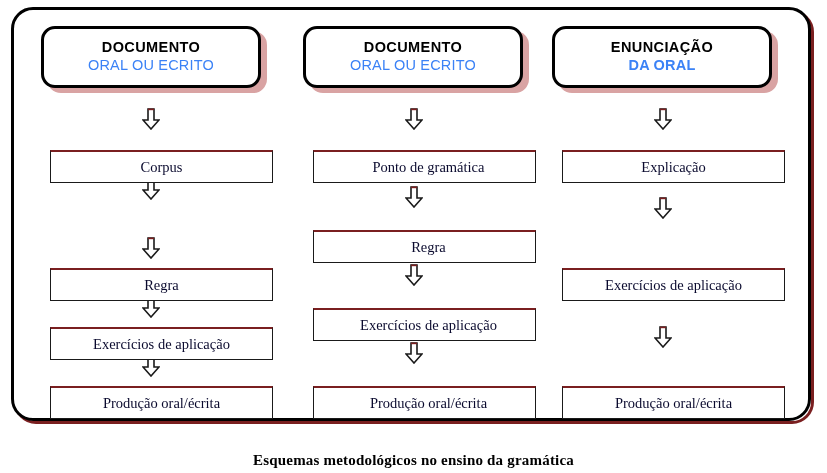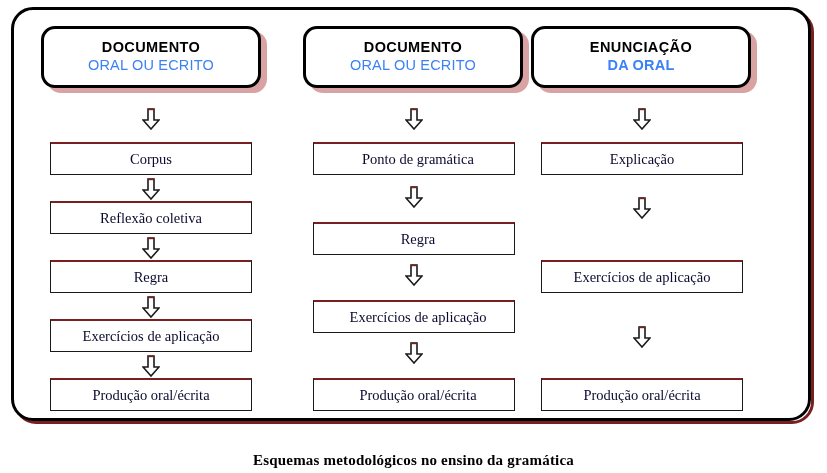--- a/index.html
+++ b/index.html
@@ -46,21 +46,21 @@
   }
 
   
   .column {
     position: absolute;
     top: 26px;
     width: 220px;
   }
   .col-1 { left: 41px; }
   .col-2 { left: 303px; }
-  .col-3 { left: 531px; }
+  .col-3 { left: 552px; }
 
   
   .header-wrap {
     position: relative;
     width: 220px;
     height: 62px;
     margin-bottom: 8px;
   }
   .header-shadow {
     position: absolute;
@@ -101,32 +101,33 @@
     letter-spacing: 0.2px;
     color: #3b82f6;
   }
   .header-line2.bold {
     font-weight: bold;
   }
 
   
   .step-box {
     position: absolute;
-    width: 202px;
+    width: 223px;
     height: 33px;
     background: #ffffff;
     border: 1px solid #1a1a1a;
     border-top: 2px solid #7a1f20;
     box-sizing: border-box;
     display: flex;
     align-items: center;
     justify-content: center;
     font-family: "Liberation Serif", serif;
     font-size: 14.5px;
     color: #0a0a2e;
+    margin-top: 8px;
   }
   .col-1 .step-box { left: 9px; }
   .col-2 .step-box { left: 10px; padding-left: 8px; }
   .col-3 .step-box { left: 10px; }
 
   
   .arrow {
     position: absolute;
     width: 18px;
     height: 22px;
@@ -189,23 +190,20 @@
       </div>
       <div class="arrow" style="top: 329px; left: 101px;">
         <svg width="18" height="22" viewBox="0 0 18 22">
           <path d="M6 1 H12 V12 H17 L9 21 L1 12 H6 Z" fill="#ffffff" stroke="#1a1a1a" stroke-width="1.6" stroke-linejoin="miter"></path>
           <path d="M6 1.4 H12" stroke="#7a1f20" stroke-width="1.6"></path>
         </svg>
       </div>
       <div class="step-box" style="top: 116px;">
         <span>Corpus</span>
       </div>
-      <div class="step-box" style="top: 175px;">
-        <span>Reflexão coletiva</span>
-      </div>
       <div class="step-box" style="top: 234px;">
         <span>Regra</span>
       </div>
       <div class="step-box" style="top: 293px;">
         <span>Exercícios de aplicação</span>
       </div>
       <div class="step-box" style="top: 352px;">
         <span>Produção oral/écrita</span>
       </div>
     </div>

